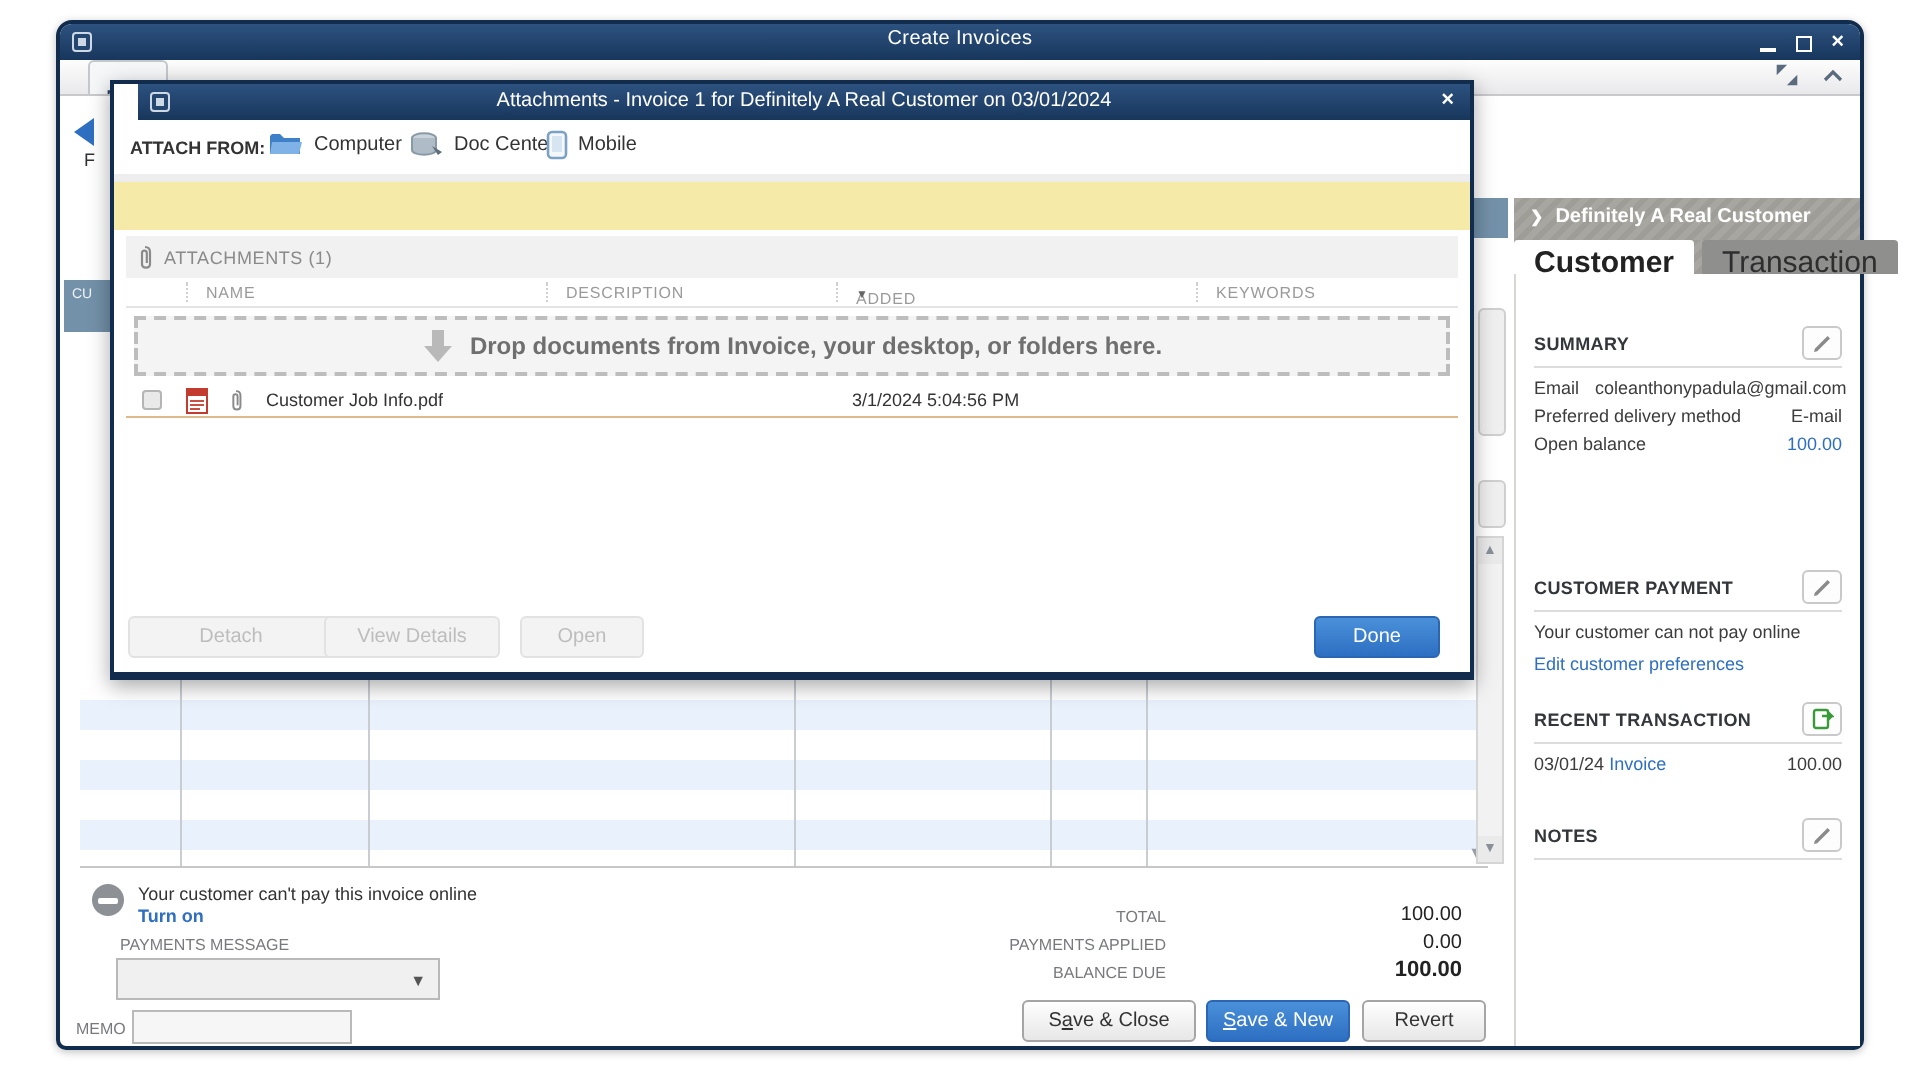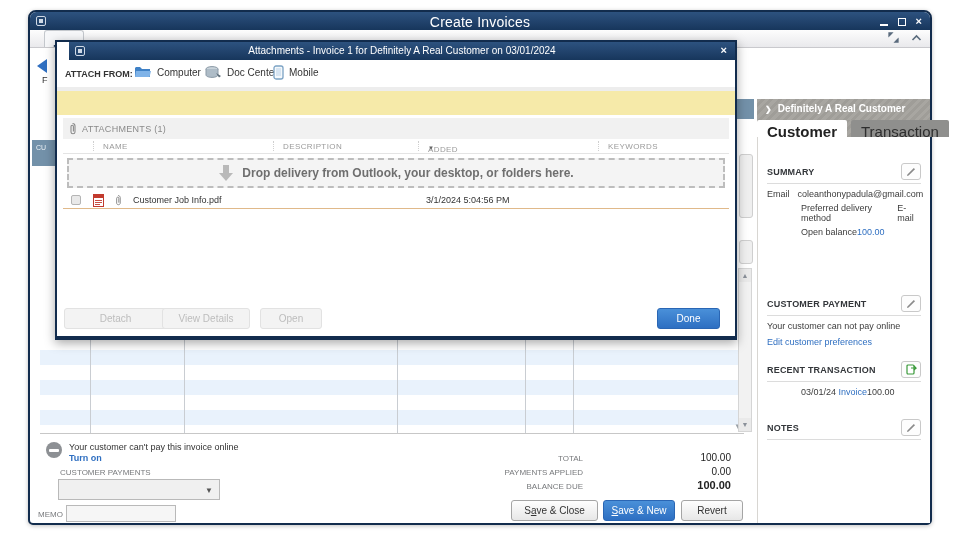--- a/index.html
+++ b/index.html
@@ -8,21 +8,21 @@
   .abs { position:absolute; }
 
   
   .app { position:absolute; left:28px; top:10px; width:904px; height:515px;
          background:#fff; border:2px solid #122c4d; border-radius:8px 8px 5px 5px;
          box-shadow:0 1px 4px rgba(0,0,0,.25); }
   .titlebar { position:absolute; left:0; top:0; right:0; height:18px;
               background:linear-gradient(#2d527f,#17365c);
               border-radius:6px 6px 0 0; color:#fff; }
   .titlebar .title { position:absolute; left:0; right:0; top:2px; text-align:center;
-                     font-size:14px; letter-spacing:.2px; }
+                     font-size:10px; letter-spacing:.2px; }
   .win-ico { position:absolute; left:6px; top:4px; width:10px; height:10px;
              border:1px solid #cfd9e6; border-radius:2px; background:#24466f; }
   .win-ico::after{ content:""; position:absolute; left:2px; top:2px; width:4px; height:4px; background:#cfd9e6; }
   .tb-controls { position:absolute; right:8px; top:3px; display:flex; gap:10px; align-items:center; }
   .tb-min { width:8px; height:2px; background:#fff; margin-top:7px; }
   .tb-max { width:8px; height:8px; border:1.5px solid #fff; margin-top:2px; }
   .tb-close { color:#fff; font-size:11px; font-weight:bold; line-height:12px; }
 
   
   .ribbon { position:absolute; left:0; top:18px; right:0; height:18px;
@@ -93,21 +93,21 @@
   .ptab { font-size:15px; padding:3px 10px 0 10px; height:17px; }
   .ptab.active { background:#fff; color:#222; font-weight:bold; border-radius:2px 2px 0 0; }
   .ptab.inactive { background:#8f8f8d; color:#2e2e2e; margin-left:4px; border-radius:2px 2px 0 0; }
   .panel-card { position:absolute; left:0; top:38px; right:0; bottom:0; background:#fff;
                 border-left:1px solid #d8d6d2; padding:10px 9px; font-size:9px; color:#3c3c3c; }
   .sec-head { display:flex; justify-content:space-between; align-items:center; }
   .sec-title { font-weight:bold; font-size:9px; color:#33363a; letter-spacing:.2px; }
   .icon-btn { width:20px; height:17px; border:1px solid #c9c9c9; border-radius:3px; background:#fdfdfd;
               display:flex; align-items:center; justify-content:center; }
   .sec-div { border-top:1px solid #dcdcdc; margin:3px 0 5px 0; }
-  .kv { display:flex; margin-top:4px;margin-left:34px; }
+  .kv { display:flex; justify-content:space-between; margin-top:4px; }
   .blue { color:#2f6fc1; }
   .linkish { color:#2f6fc1; margin-top:6px; }
 
   
   .dialog { position:absolute; left:55px; top:40px; width:682px; height:300px;
             background:#fff; border:2px solid #122c4d; border-bottom-width:4px;
             box-shadow:0 3px 10px rgba(0,0,0,.35); }
   .dlg-titlebar { position:absolute; left:12px; top:0; right:0; height:18px;
                   background:linear-gradient(#2d527f,#17365c); color:#fff; }
   .dlg-title { position:absolute; left:0; right:0; top:3px; text-align:center; font-size:10px; }
@@ -194,21 +194,21 @@
   <div class="side-btn" style="top:142px;height:64px"></div>
   <div class="side-btn" style="top:228px;height:24px"></div>
   <div class="vscroll">
     <div class="vs-btn" style="top:0">▲</div>
     <div class="vs-btn" style="bottom:0">▼</div>
   </div>
 
   <div class="nopay-ico"></div>
   <div class="nopay-text">Your customer can't pay this invoice online</div>
   <div class="turnon">Turn on</div>
-  <div class="custmsg-label">CUSTOMER PAYMENTS</div>
+  <div class="custmsg-label">PAYMENTS MESSAGE</div>
   <div class="custmsg-dd">
     <span style="font-size:9px;color:#333;padding-left:4px"></span>
     <span class="arr">▼</span>
   </div>
   <div class="memo-label">MEMO</div>
   <input class="memo-input" value="" style="">
 
   <div class="tot-label" style="top:442px">TOTAL</div>
   <div class="tot-value" style="top:440px">100.00</div>
   <div class="tot-label" style="top:456px">PAYMENTS APPLIED</div>
@@ -349,21 +349,21 @@
         <span style="font-size:6px;color:#666">▼</span>
       </span>
     <div class="col-sep" style="left:535px"></div>
     <span style="left:545px">KEYWORDS</span>
   </div>
 
   <div class="dropzone">
     <svg width="16" height="18" viewBox="0 0 16 18">
       <path d="M5 1 L11 1 L11 9 L15 9 L8 17 L1 9 L5 9 Z" fill="#b9b9b9"></path>
     </svg>
-    <span>Drop delivery from Outlook, your desktop, or folders here.</span>
+    <span>Drop documents from Invoice, your desktop, or folders here.</span>
   </div>
 
   <div class="file-row">
     <div class="chk"></div>
     <svg class="abs" style="left:30px;top:2px" width="11" height="13" viewBox="0 0 11 13">
       <rect x="0.5" y="0.5" width="10" height="12" fill="#fff" stroke="#c23b2e"></rect>
       <rect x="0.5" y="0.5" width="10" height="3.5" fill="#c23b2e"></rect>
       <line x1="2" y1="6.5" x2="9" y2="6.5" stroke="#c23b2e" stroke-width="0.9"></line>
       <line x1="2" y1="8.5" x2="9" y2="8.5" stroke="#c23b2e" stroke-width="0.9"></line>
       <line x1="2" y1="10.5" x2="7" y2="10.5" stroke="#c23b2e" stroke-width="0.9"></line>

